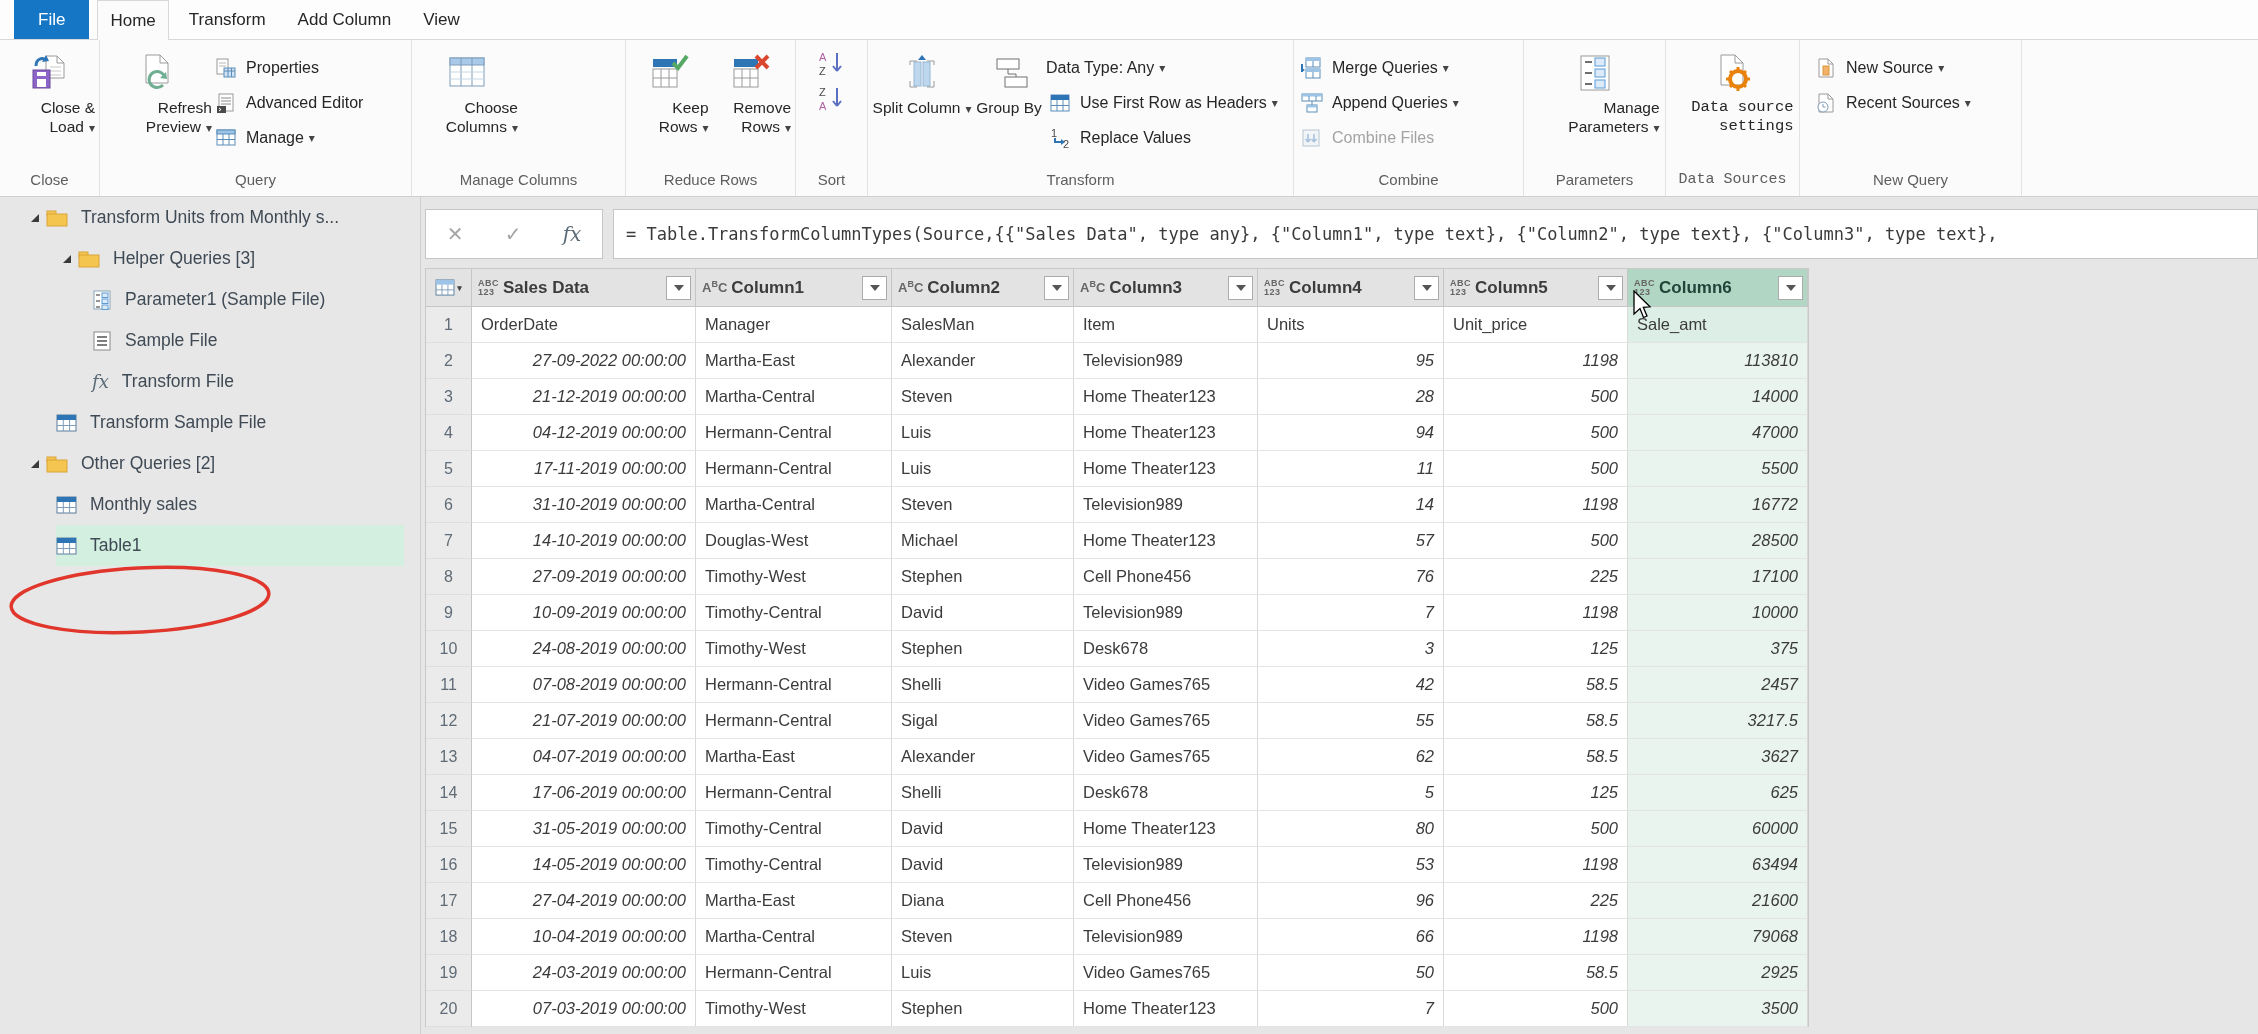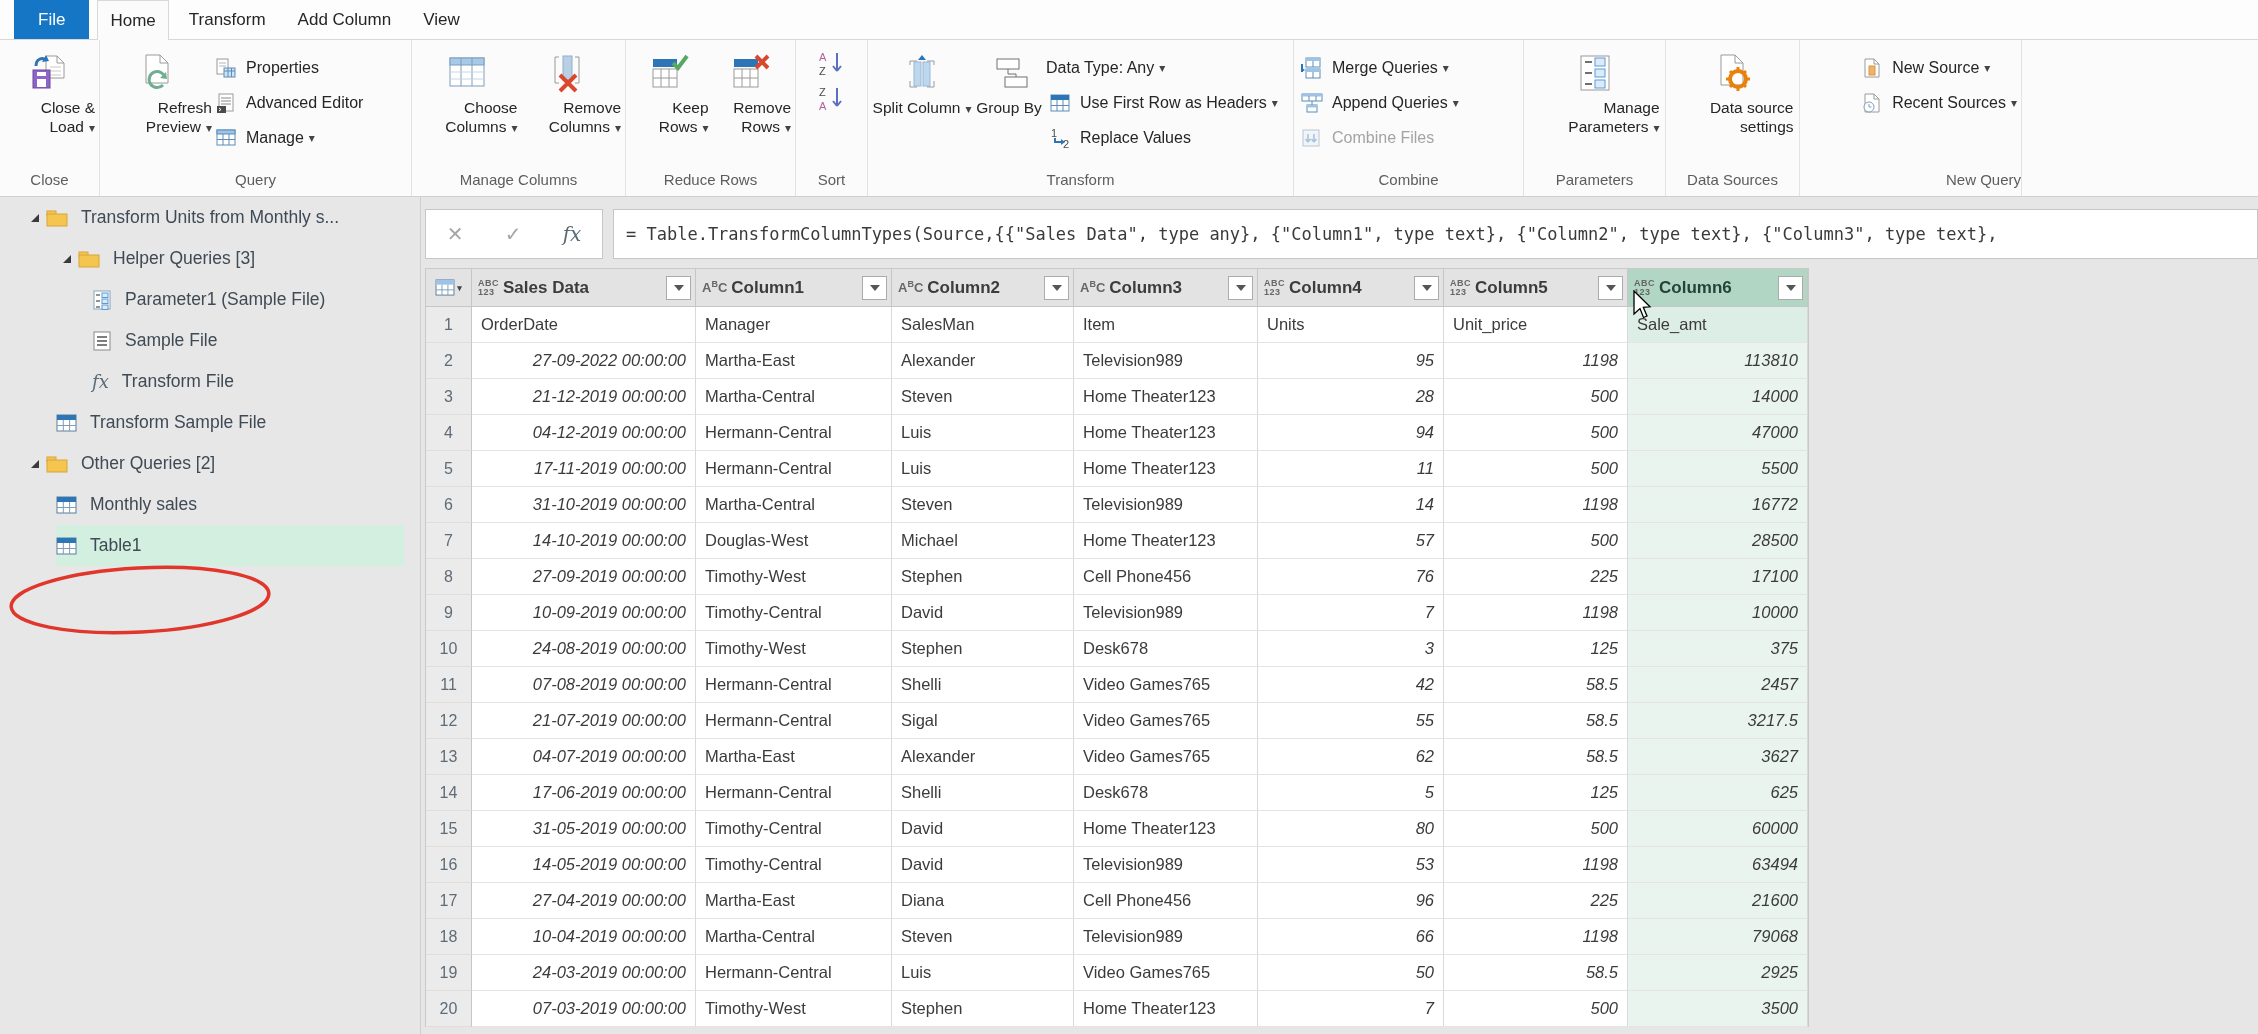--- a/index.html
+++ b/index.html
@@ -26,21 +26,21 @@
   .bigbtn { width:96px; display:flex; flex-direction:column; align-items:center; padding-top:2px; }
   .bigbtn .bicon { height:50px; display:flex; align-items:center; justify-content:center; }
   .bigbtn .blabel { font-size:15.5px; color:#262626; text-align:right; line-height:19px; }
   .smallcol { display:flex; flex-direction:column; justify-content:flex-start; padding-top:4px; }
   .smallbtn { display:flex; align-items:center; height:35px; font-size:16px; color:#262626; white-space:nowrap; }
   .smallbtn .sicon { width:28px; display:flex; justify-content:center; margin-right:6px; flex-shrink:0; }
   .smallbtn.disabled { color:#a3a3a3; }
   .caret { font-size:12px; color:#444; margin-left:5px; }
   .g-close{width:100px;} .g-query{width:312px;} .g-mancol{width:214px;}
   .g-redrows{width:170px;} .g-sort{width:72px;} .g-transform{width:426px;}
-  .g-combine{width:230px;} .g-params{width:142px;} .g-dsrc{width:134px;} .g-newq{width:222px;align-items:flex-end;}
+  .g-combine{width:230px;} .g-params{width:142px;} .g-dsrc{width:134px;font-family:Liberation Mono, monospace;} .g-newq{width:222px;}
   .sorticon { display:flex; flex-direction:column; height:35px; justify-content:center; }
 
   
   .fxbar { position:absolute; left:425px; top:205px; width:1833px; height:58px; display:flex; }
   .fxbtns { width:178px; height:50px; margin-top:4px; background:#fff; border:1px solid #c6c6c6;
     display:flex; align-items:center; justify-content:space-around; }
   .fxbtns .xg { color:#a6a6a6; font-size:20px; }
   .fxbtns .fxg { font-family:"DejaVu Serif", serif; font-style:italic; font-size:20px; color:#5a6b77; }
   .fxinput { flex:1; height:50px; margin-top:4px; margin-left:10px; background:#fff;
     border:1px solid #c6c6c6; font-family:"DejaVu Sans Mono", monospace; font-size:17px;
@@ -194,31 +194,20 @@
               <rect x="3" y="5" width="34" height="28" fill="#fff" stroke="#7f9db9"></rect>
               <rect x="3" y="5" width="34" height="7" fill="#a9c9e8" stroke="#7f9db9"></rect>
               <line x1="14" y1="5" x2="14" y2="33" stroke="#7f9db9"></line>
               <line x1="25" y1="5" x2="25" y2="33" stroke="#7f9db9"></line>
               <line x1="3" y1="19" x2="37" y2="19" stroke="#c5d5e5"></line>
               <line x1="3" y1="26" x2="37" y2="26" stroke="#c5d5e5"></line>
             </svg>
           </span>
           <span class="blabel"><span>Choose Columns</span><span class="caret">▾</span></span>
         </div>
-        <div class="bigbtn" style="width:104px">
-          <span class="bicon">
-            <svg width="40" height="40" viewBox="0 0 40 40">
-              <path d="M10,4 h-4 v26 h4" fill="none" stroke="#9a9a9a"></path>
-              <path d="M26,4 h4 v26 h-4" fill="none" stroke="#9a9a9a"></path>
-              <rect x="14" y="3" width="9" height="24" fill="#b9cfe4" stroke="#8fb0cc"></rect>
-              <path d="M11,22 L27,38 M27,22 L11,38" stroke="#d9472f" stroke-width="4" fill="none"></path>
-            </svg>
-          </span>
-          <span class="blabel"><span>Remove Columns</span><span class="caret">▾</span></span>
-        </div>
       </div>
       <div class="rg-label">Manage Columns</div>
     </div>
 
     <div class="rgroup g-redrows">
       <div class="rg-content">
         <div class="bigbtn" style="width:80px">
           <span class="bicon">
             <svg width="40" height="40" viewBox="0 0 40 40">
               <rect x="4" y="6" width="24" height="8" fill="#2e75b6"></rect>

